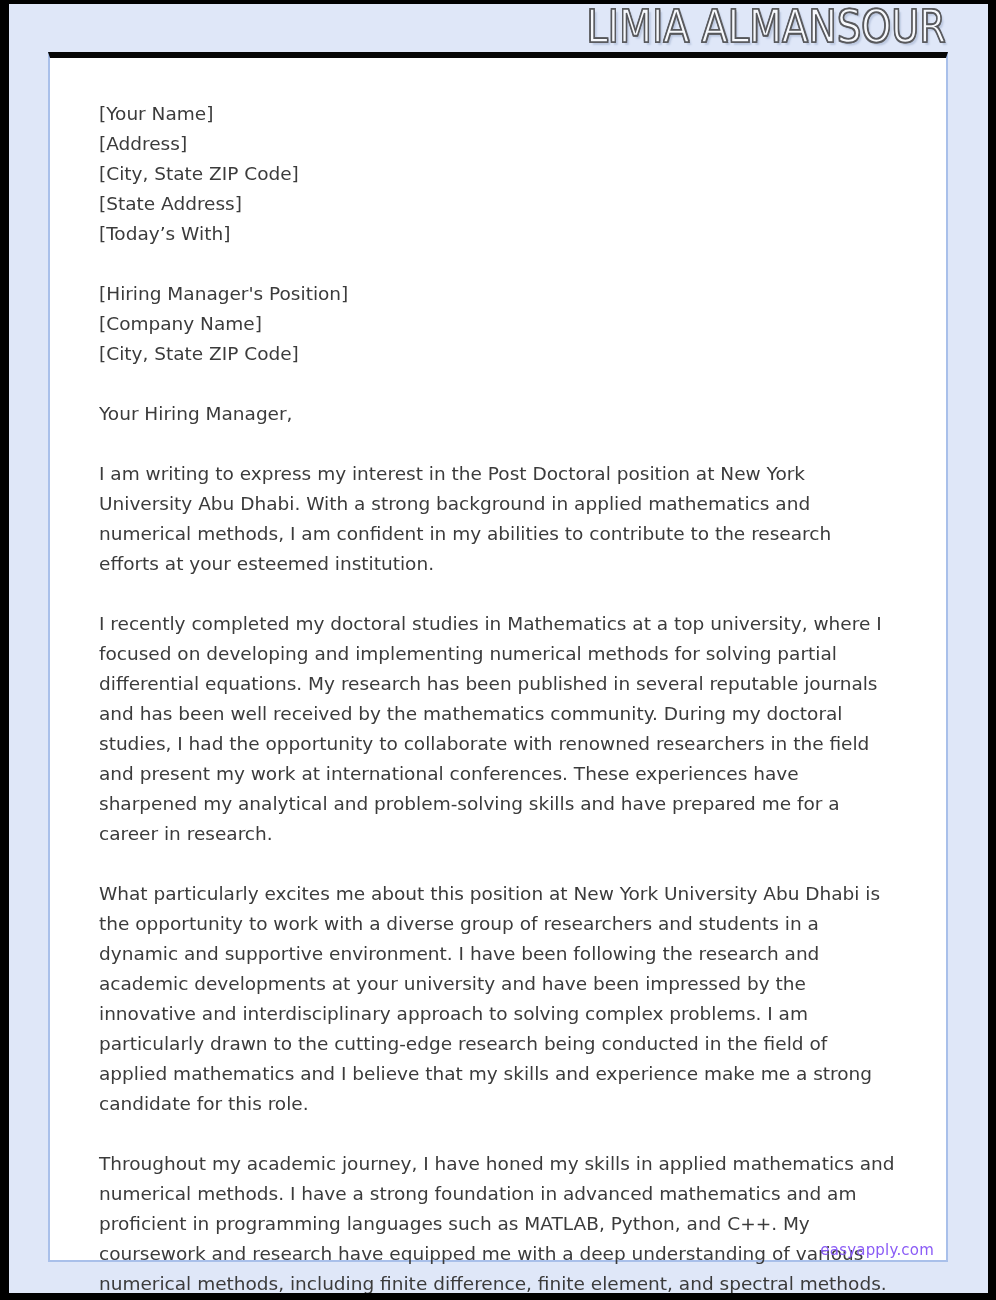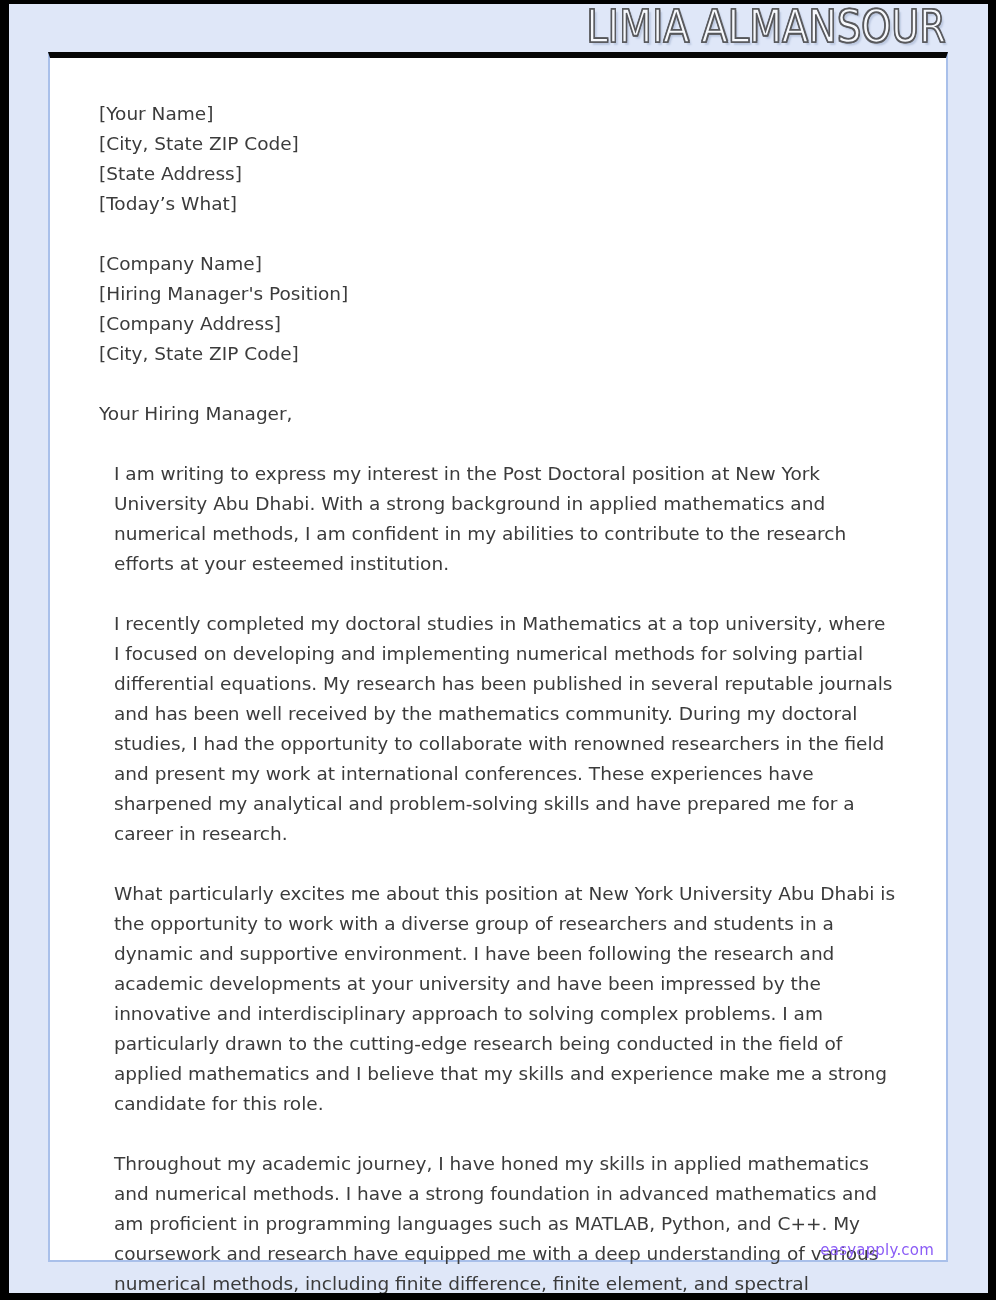--- a/index.html
+++ b/index.html
@@ -63,21 +63,21 @@
     border: 2px solid #a9c0ea;
     border-top: 6px solid #060606;
     padding: 41px 50px 16px 49px;
     color: #3b3b3b;
     font-size: 18.5px;
     line-height: 30px;
     overflow: visible;
     z-index: 2;
   }
   .block { margin: 0 0 30px 0; }
-  .para  { margin: 0 0 30px 15px; }
+  .para  { margin: 0 0 30px 0; }
   .line  { height: 30px; }
   .watermark {
     position: absolute;
     right: 12px;
     bottom: 2px;
     font-size: 15px;
     line-height: 15px;
     color: #8b5cf6;
     letter-spacing: 0.2px;
     z-index: 6;
@@ -87,29 +87,29 @@
 <body>
 
 <div class="page">
 
   <h1 class="header-name">LIMIA ALMANSOUR</h1>
 
   <div class="letter">
 
     <div class="block">
       <div class="line">[Your Name]</div>
+      <div class="line">[Address]</div>
       <div class="line">[City, State ZIP Code]</div>
       <div class="line">[State Address]</div>
-      <div class="line">[Today’s What]</div>
+      <div class="line">[Today’s With]</div>
     </div>
 
     <div class="block">
+      <div class="line">[Hiring Manager's Position]</div>
       <div class="line">[Company Name]</div>
-      <div class="line">[Hiring Manager's Position]</div>
-      <div class="line">[Company Address]</div>
       <div class="line">[City, State ZIP Code]</div>
     </div>
 
     <div class="block">Your Hiring Manager,</div>
 
     <p class="para">I am writing to express my interest in the Post Doctoral position at New York University Abu Dhabi. With a strong background in applied mathematics and numerical methods, I am confident in my abilities to contribute to the research efforts at your esteemed institution.</p>
     <p class="para">I recently completed my doctoral studies in Mathematics at a top university, where I focused on developing and implementing numerical methods for solving partial differential equations. My research has been published in several reputable journals and has been well received by the mathematics community. During my doctoral studies, I had the opportunity to collaborate with renowned researchers in the field and present my work at international conferences. These experiences have sharpened my analytical and problem-solving skills and have prepared me for a career in research.</p>
     <p class="para">What particularly excites me about this position at New York University Abu Dhabi is the opportunity to work with a diverse group of researchers and students in a dynamic and supportive environment. I have been following the research and academic developments at your university and have been impressed by the innovative and interdisciplinary approach to solving complex problems. I am particularly drawn to the cutting-edge research being conducted in the field of applied mathematics and I believe that my skills and experience make me a strong candidate for this role.</p>
     <p class="para">Throughout my academic journey, I have honed my skills in applied mathematics and numerical methods. I have a strong foundation in advanced mathematics and am proficient in programming languages such as MATLAB, Python, and C++. My coursework and research have equipped me with a deep understanding of various numerical methods, including finite difference, finite element, and spectral methods. I have also gained</p>
 

